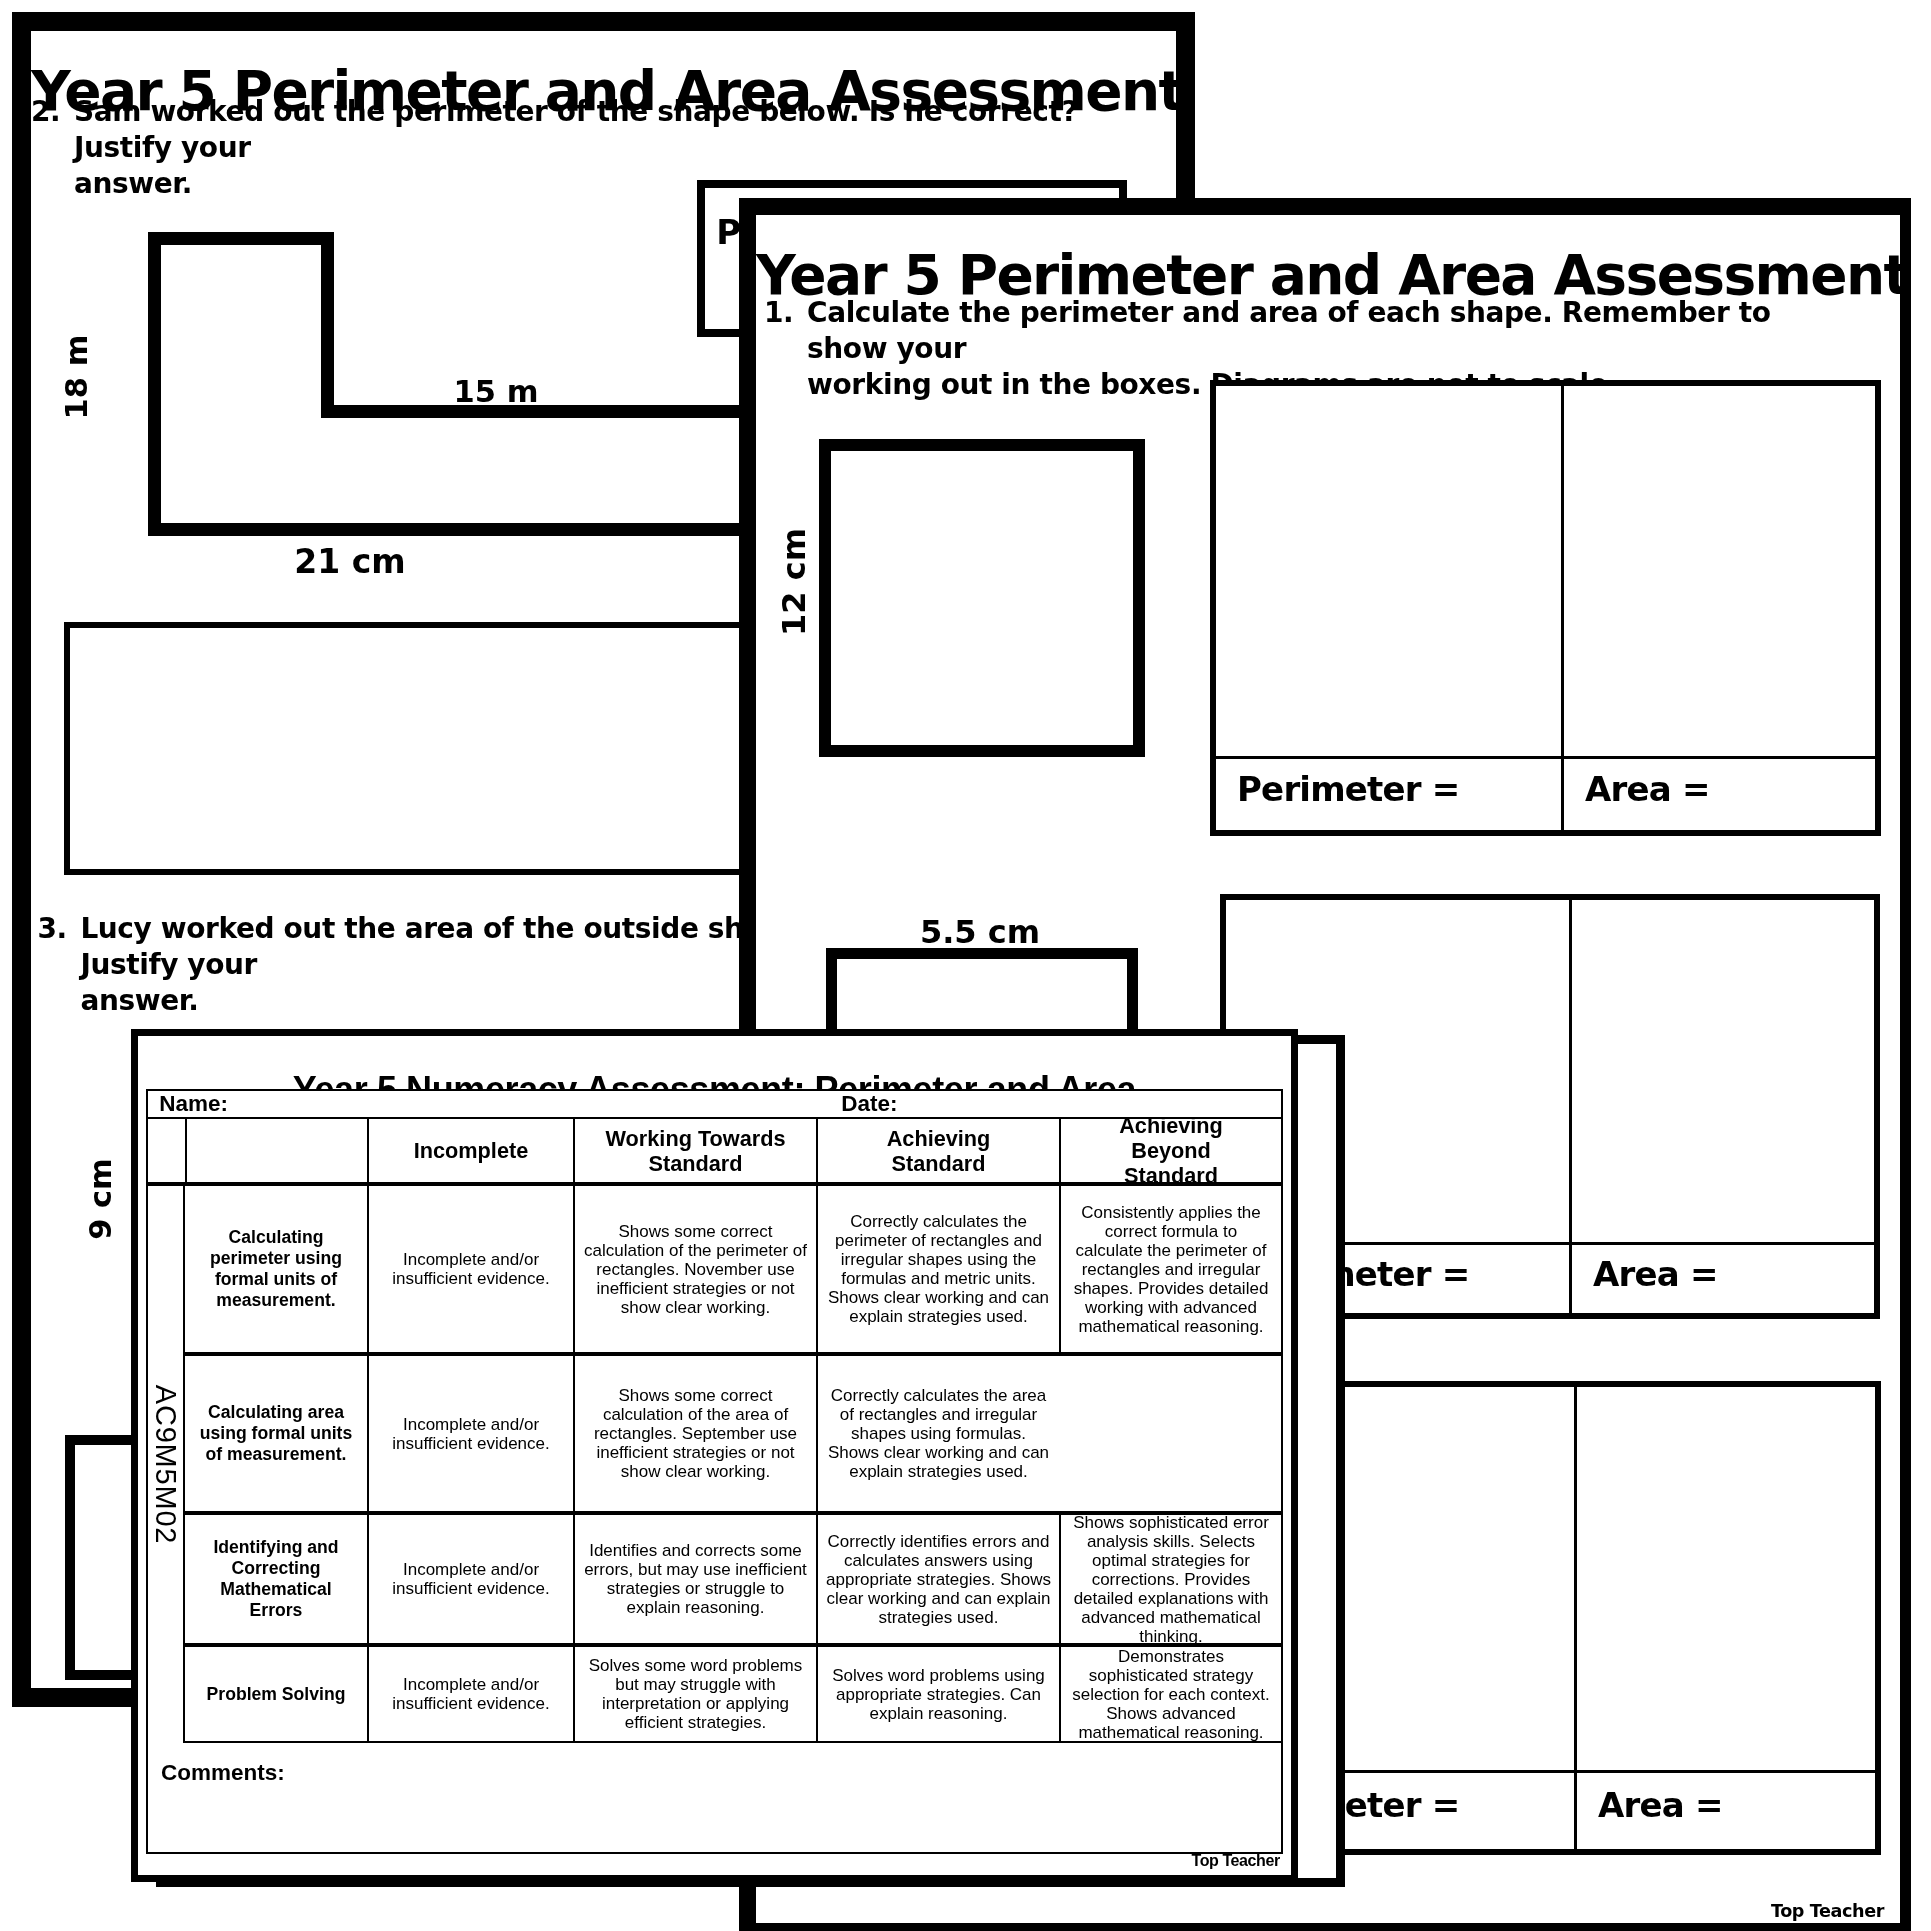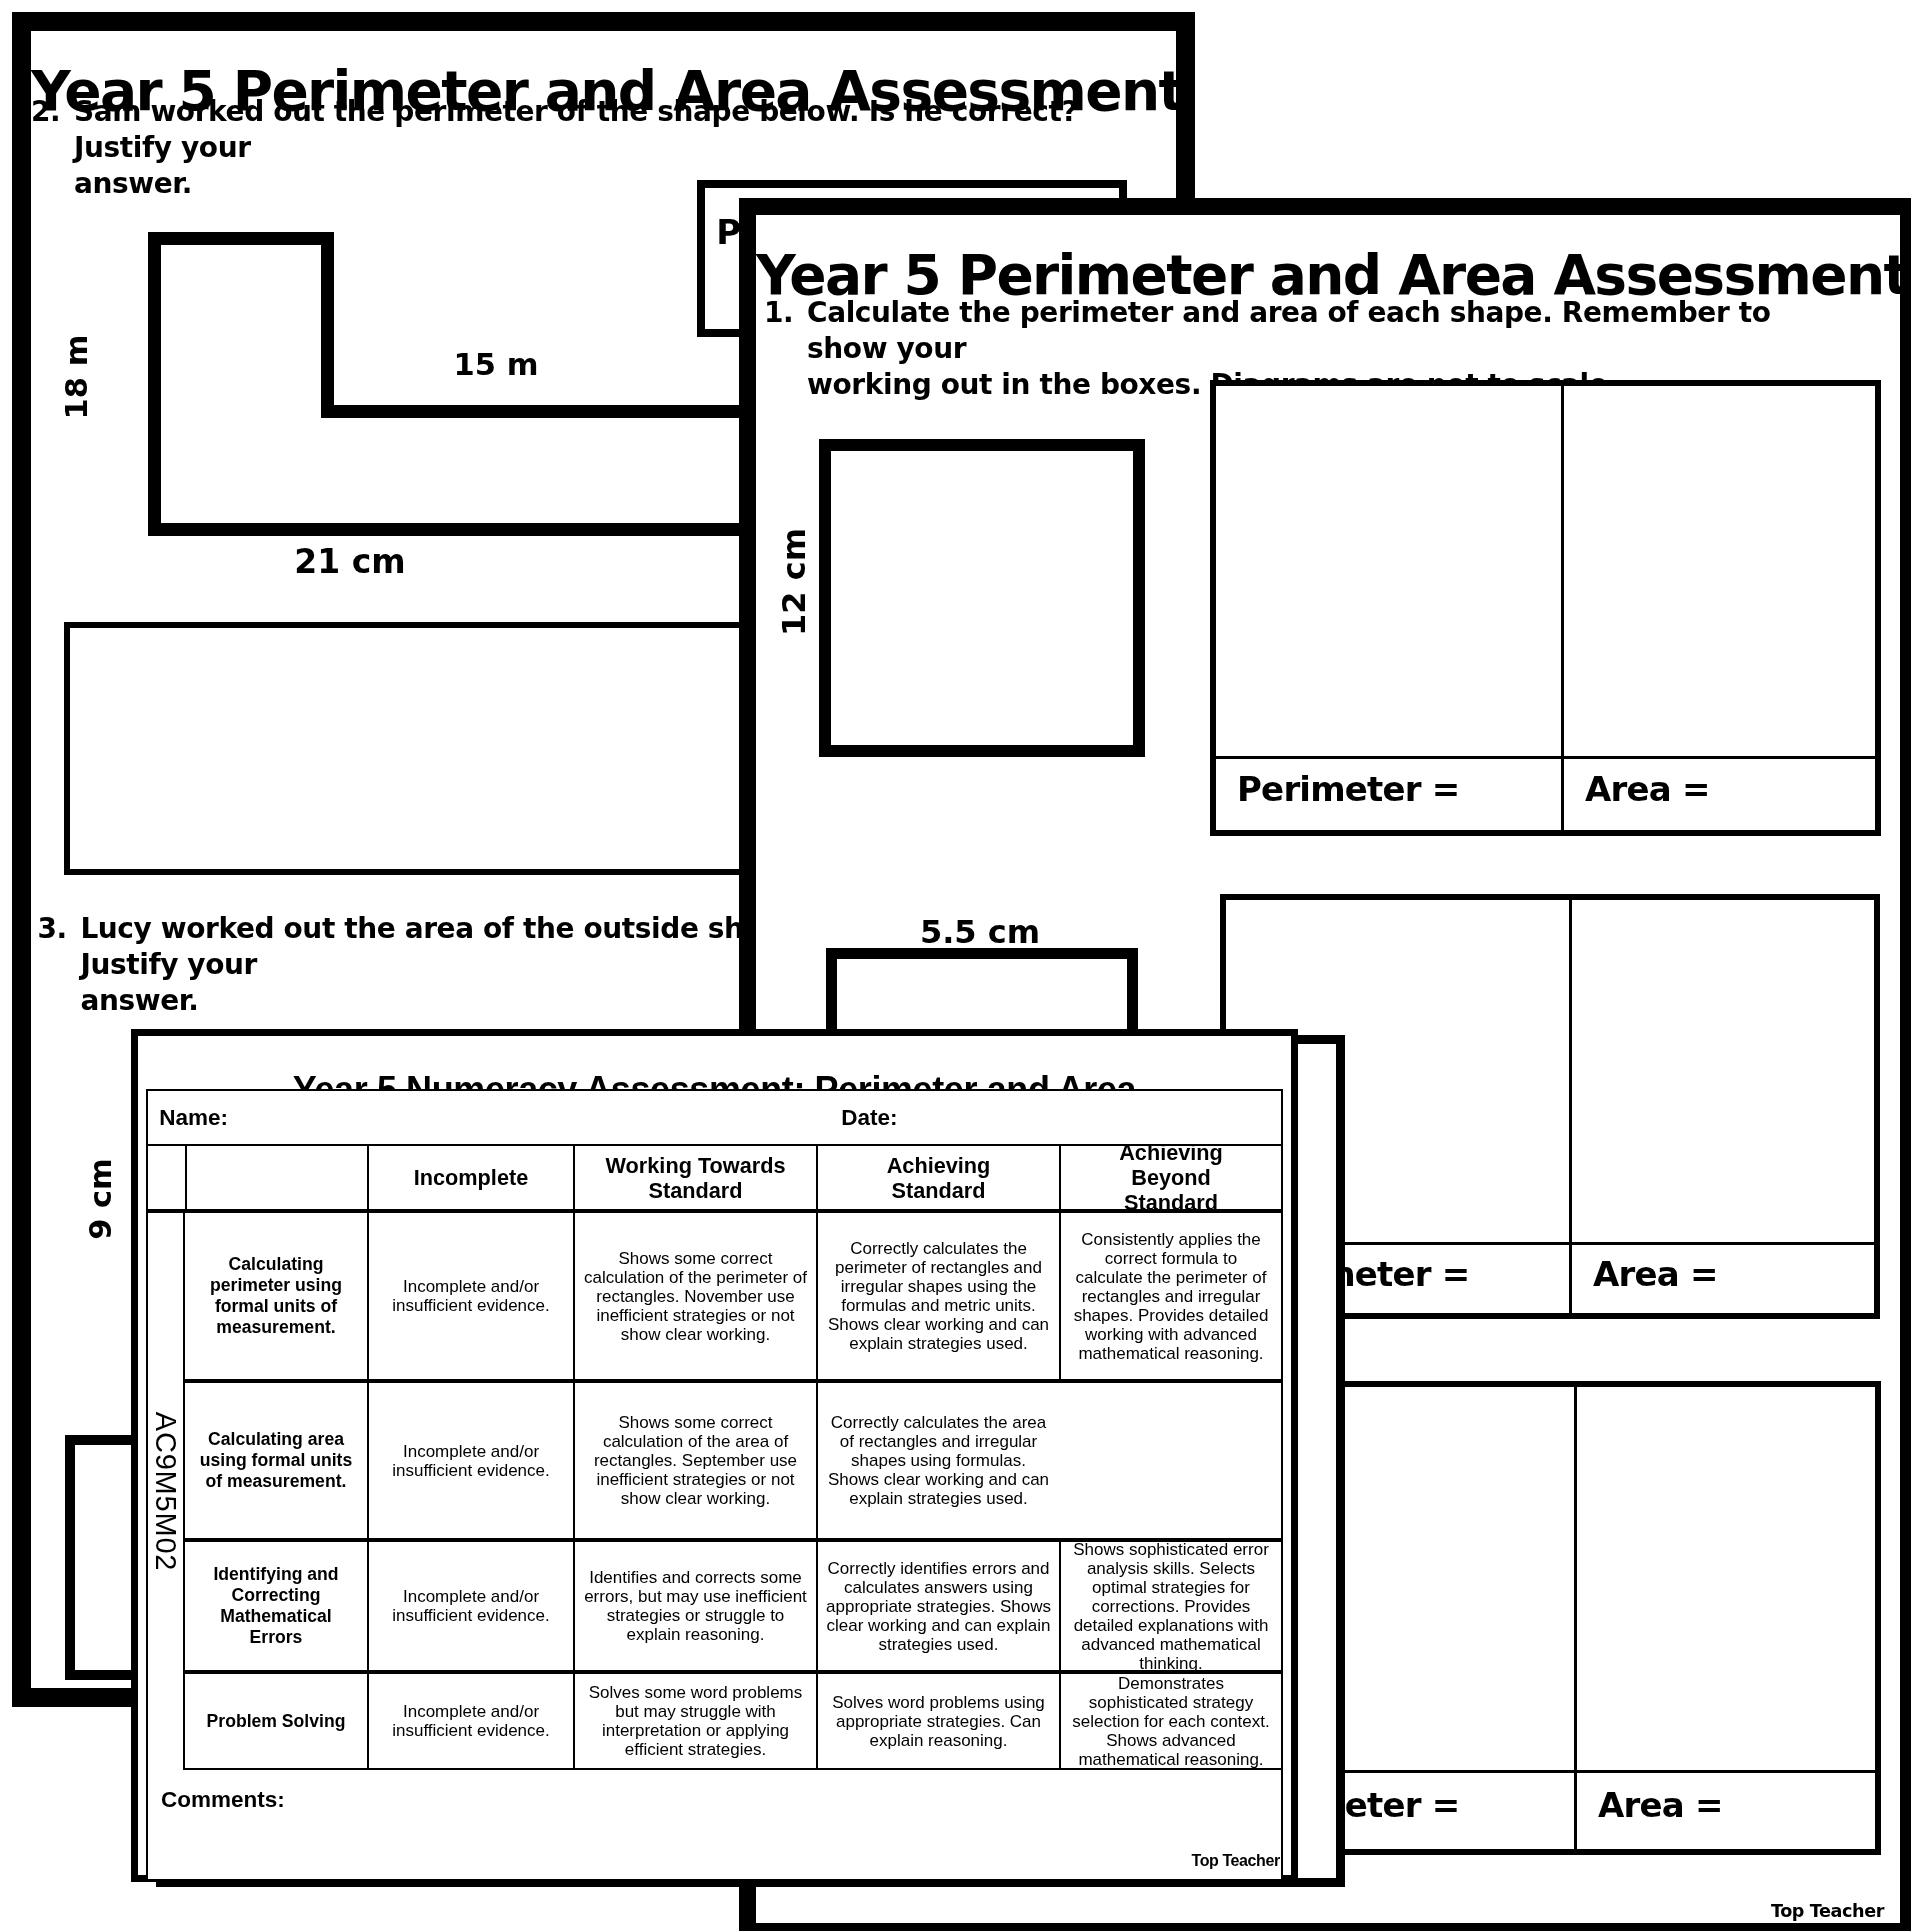--- a/index.html
+++ b/index.html
@@ -36,21 +36,21 @@
                  border:9.6px solid #000;background:#fff;z-index:40;}
   #rubric{left:131px;top:1029px;width:1167px;height:853px;border:7.2px solid #000;z-index:50;
           font-family:"Liberation Sans",sans-serif;}
   #rubric-title{position:absolute;left:0;right:0;top:1.6px;text-align:center;
                 font-weight:600;font-size:36px;line-height:45px;letter-spacing:-0.4px;}
   .rtable{position:absolute;left:8px;top:53px;width:1137px;border:2.4px solid #000;background:#fff;}
   .rrow{display:flex;width:100%;}
   .rc{border-left:2.4px solid #000;display:flex;align-items:center;justify-content:center;
       text-align:center;overflow:hidden;}
   .rc:first-child{border-left:none;}
-  .r-name{height:55px;border-bottom:2.4px solid #000;font-size:22.5px;font-weight:600;justify-content:space-between;}
+  .r-name{height:28px;border-bottom:2.4px solid #000;font-size:22.5px;font-weight:600;justify-content:space-between;}
   .r-name .rc{justify-content:flex-start;padding:0 11.2px;}
   .r-head{height:67px;border-bottom:4.8px solid #000;font-weight:600;font-size:21.7px;line-height:25px;}
   .rbody{display:flex;}
   .ac-col{width:37px;flex:0 0 37px;border-right:2.4px solid #000;display:flex;
           align-items:center;justify-content:center;}
   .ac-col span{transform:rotate(90deg);white-space:nowrap;font-size:29px;letter-spacing:0.8px;}
   .rows{flex:1;}
   .drow{display:flex;border-bottom:4px solid #000;}
   .drow:last-child{border-bottom:2.4px solid #000;}
   .drow .rc:first-child{border-left:none;}
@@ -80,21 +80,21 @@
         <span style="display:block">answer.</span>
       </span>
     </div>
 
     <div class="seg" style="left:117px;top:201px;width:13px;height:303px;"></div>
     <div class="seg" style="left:117px;top:201px;width:186px;height:13px;"></div>
     <div class="seg" style="left:290px;top:201px;width:13px;height:185px;"></div>
     <div class="seg" style="left:290px;top:374px;width:650px;height:13px;"></div>
     <div class="seg" style="left:117px;top:492px;width:823px;height:13px;"></div>
     <div class="vlabel" style="left:-35px;top:330px;width:160px;height:32px;font-size:30.5px;">18 m</div>
-    <div class="hlabel" style="left:385px;top:316px;width:160px;height:35px;font-size:30.5px;">15 m</div>
+    <div class="hlabel" style="left:385px;top:343px;width:160px;height:35px;font-size:30.5px;">15 m</div>
     <div class="hlabel" style="left:239px;top:513px;width:160px;height:35px;font-size:33px;">21 cm</div>
 
     <div class="answer-outline" style="left:33px;top:591px;width:1083px;height:253px;"></div>
 
     <div class="qwrap" style="left:6.4px;top:880px;width:1123px;">
       <span class="qnum">3.</span>
       <span>
         <span style="display:block">Lucy worked out the area of the outside shape below. Is she correct? Justify your</span>
         <span style="display:block">answer.</span>
       </span>

